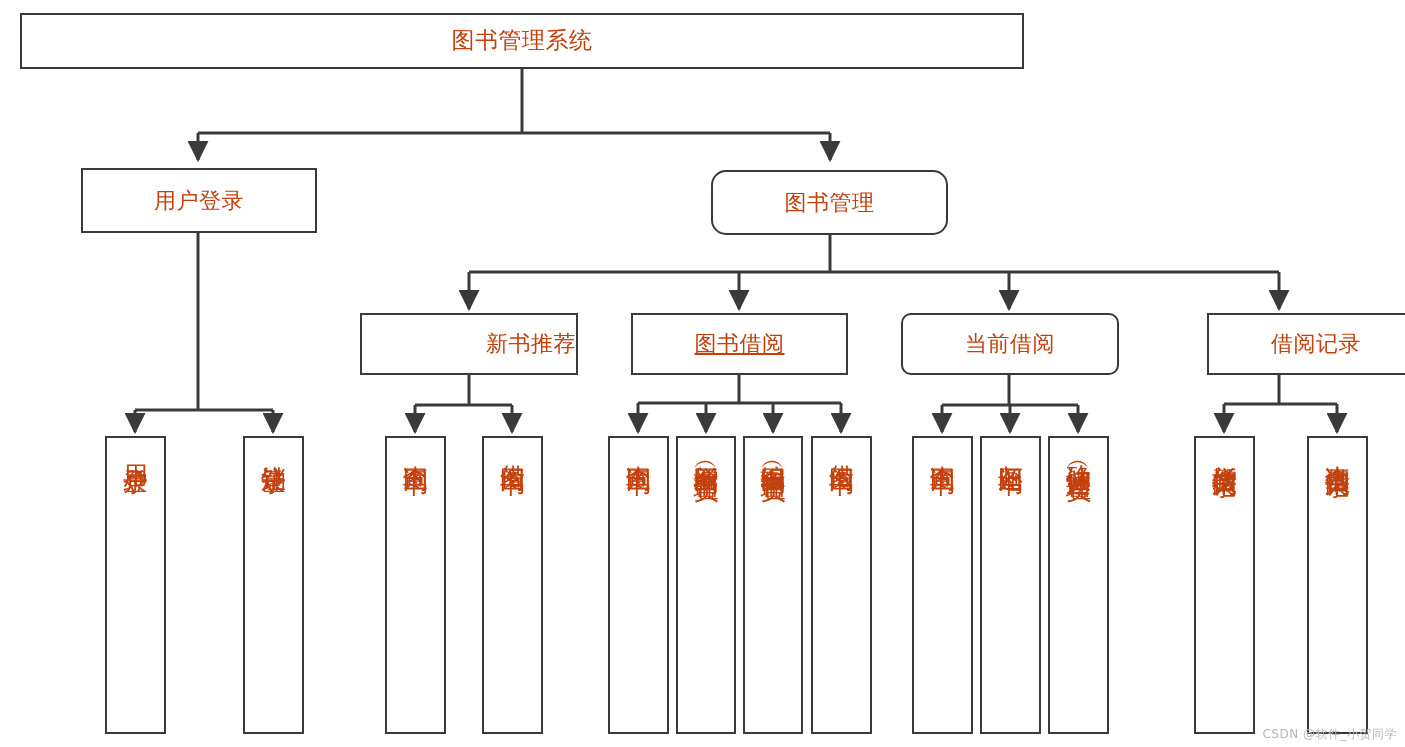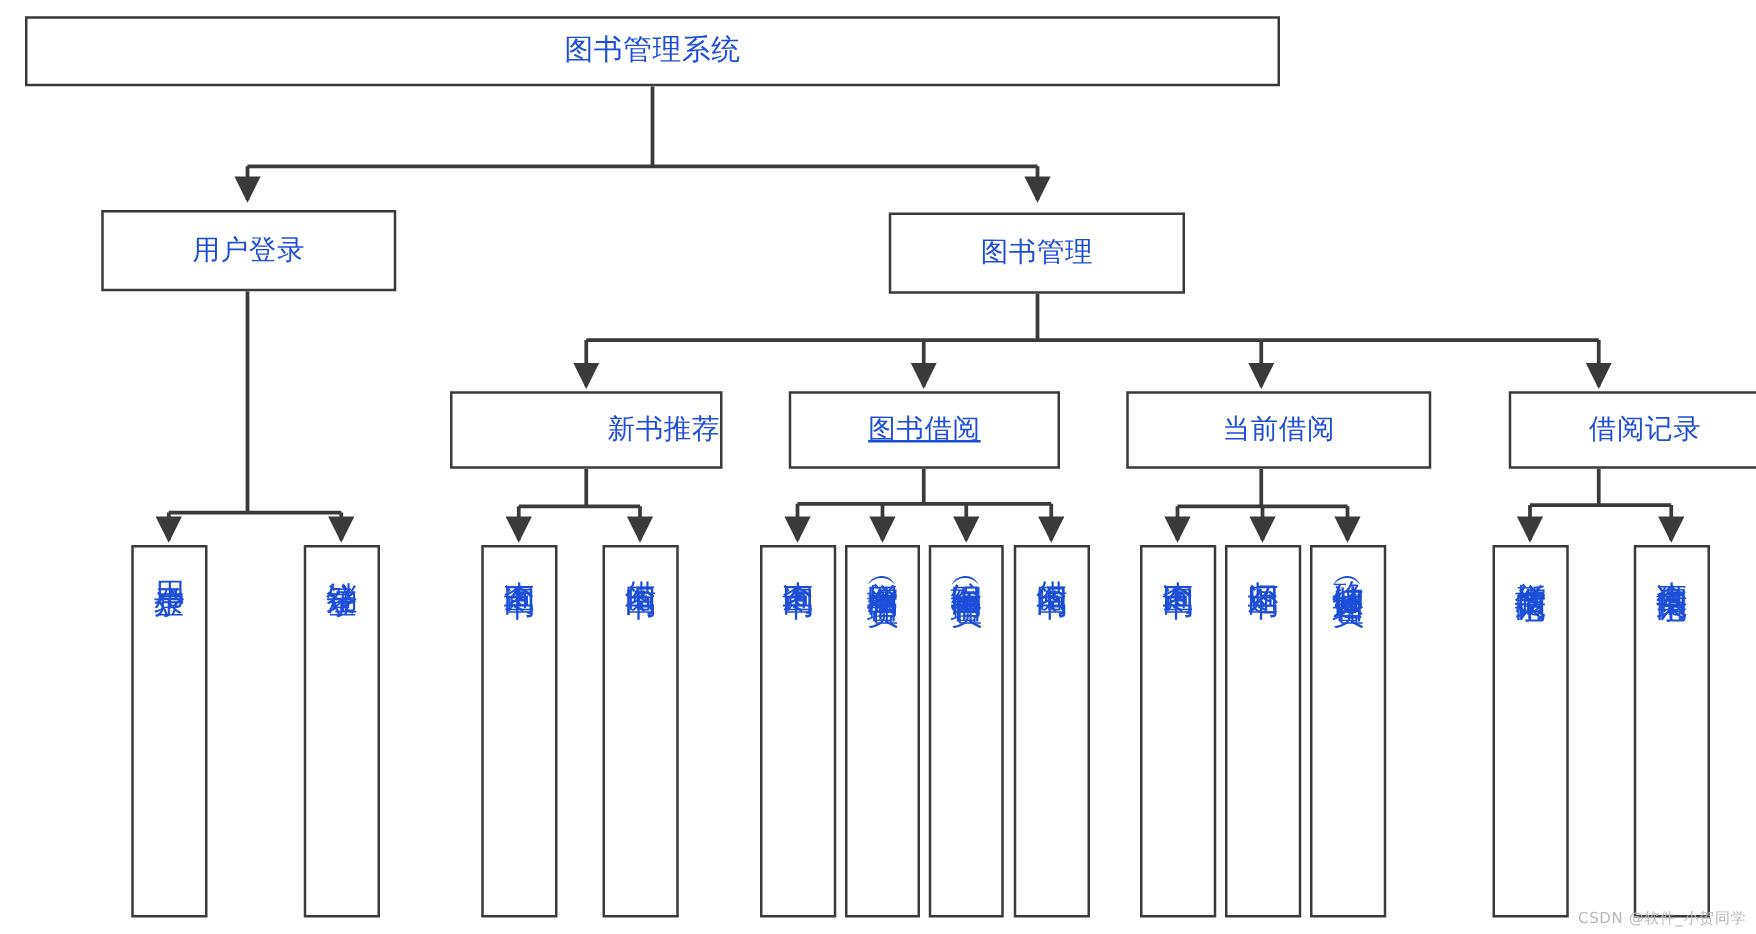--- a/index.html
+++ b/index.html
@@ -24,21 +24,21 @@
     pointer-events: none;
   }
   .node {
     position: absolute;
     box-sizing: border-box;
     background: #ffffff;
     border: 2px solid #3a3a3a;
     display: flex;
     align-items: center;
     justify-content: center;
-    color: #1d4ed8;
+    color: #c2410c;
     z-index: 2;
   }
   .node .lbl {
     display: block;
     text-align: center;
     line-height: 1.18;
     letter-spacing: 0.5px;
   }
   .node.horiz .lbl {
     font-size: 22px;
@@ -124,31 +124,31 @@
     </g>
   </svg>
 
   <div class="node root horiz" style="left:20px; top:13px; width:1004px; height:56px;">
     <span class="lbl">图书管理系统</span>
   </div>
 
   <div class="node horiz" style="left:81px; top:168px; width:236px; height:65px;">
     <span class="lbl">用户登录</span>
   </div>
-  <div class="node horiz" style="left:711px; top:170px; width:237px; height:65px;">
+  <div class="node horiz" style="left:711px; top:170px; width:237px; height:65px;border-radius:15px;">
     <span class="lbl">图书管理</span>
   </div>
 
   <div class="node horiz" style="left:360px; top:313px; width:218px; height:62px;justify-content:flex-end;">
     <span class="lbl">新书推荐</span>
   </div>
   <div class="node horiz" style="left:631px; top:313px; width:217px; height:62px;text-decoration:underline;">
     <span class="lbl">图书借阅</span>
   </div>
-  <div class="node horiz" style="left:901px; top:313px; width:244px; height:62px;">
+  <div class="node horiz" style="left:901px; top:313px; width:218px; height:62px;border-radius:10px;">
     <span class="lbl">当前借阅</span>
   </div>
   <div class="node horiz" style="left:1171px; top:313px; width:218px; height:62px;margin-left:36px;">
     <span class="lbl">借阅记录</span>
   </div>
 
   <div class="node vert" style="left:105px; top:436px; width:61px; height:298px;">
     <span class="lbl">用户登录</span>
   </div>
   <div class="node vert" style="left:243px; top:436px; width:61px; height:298px;">

